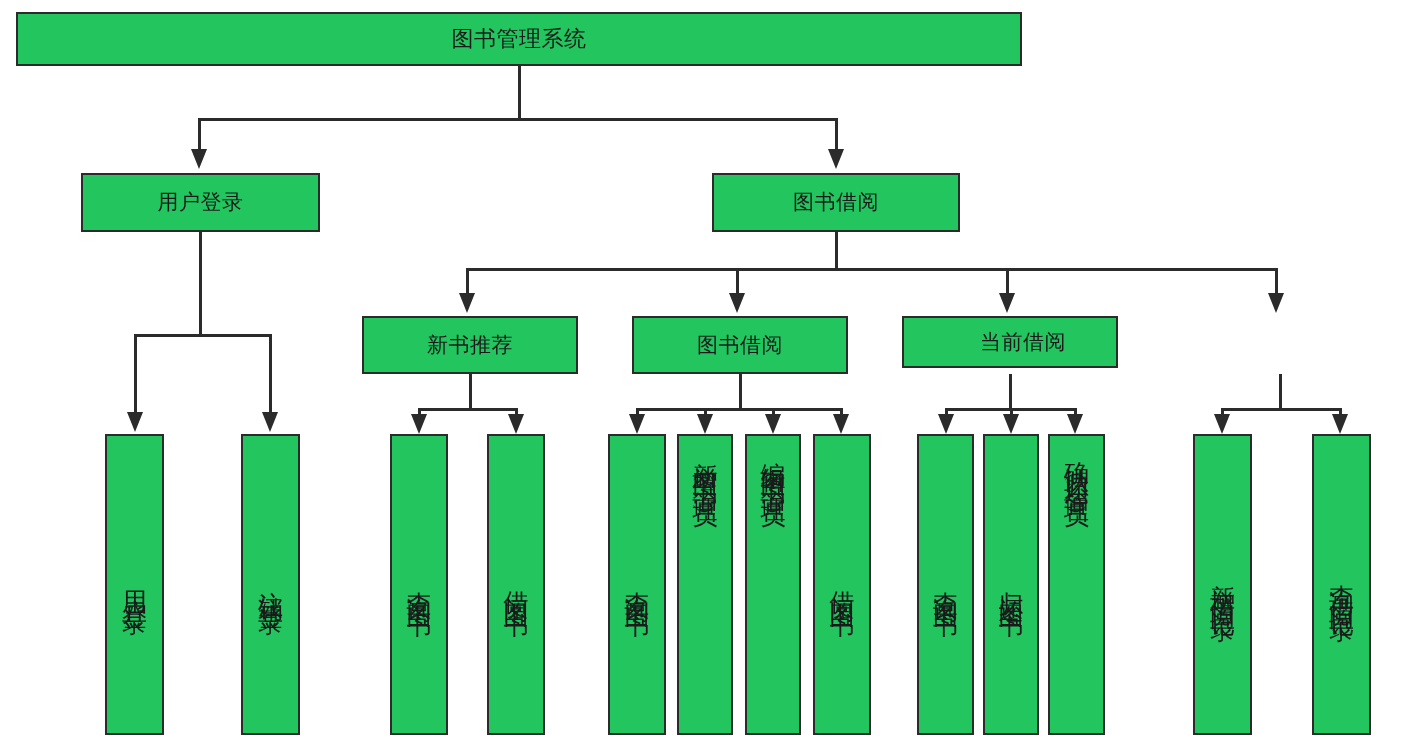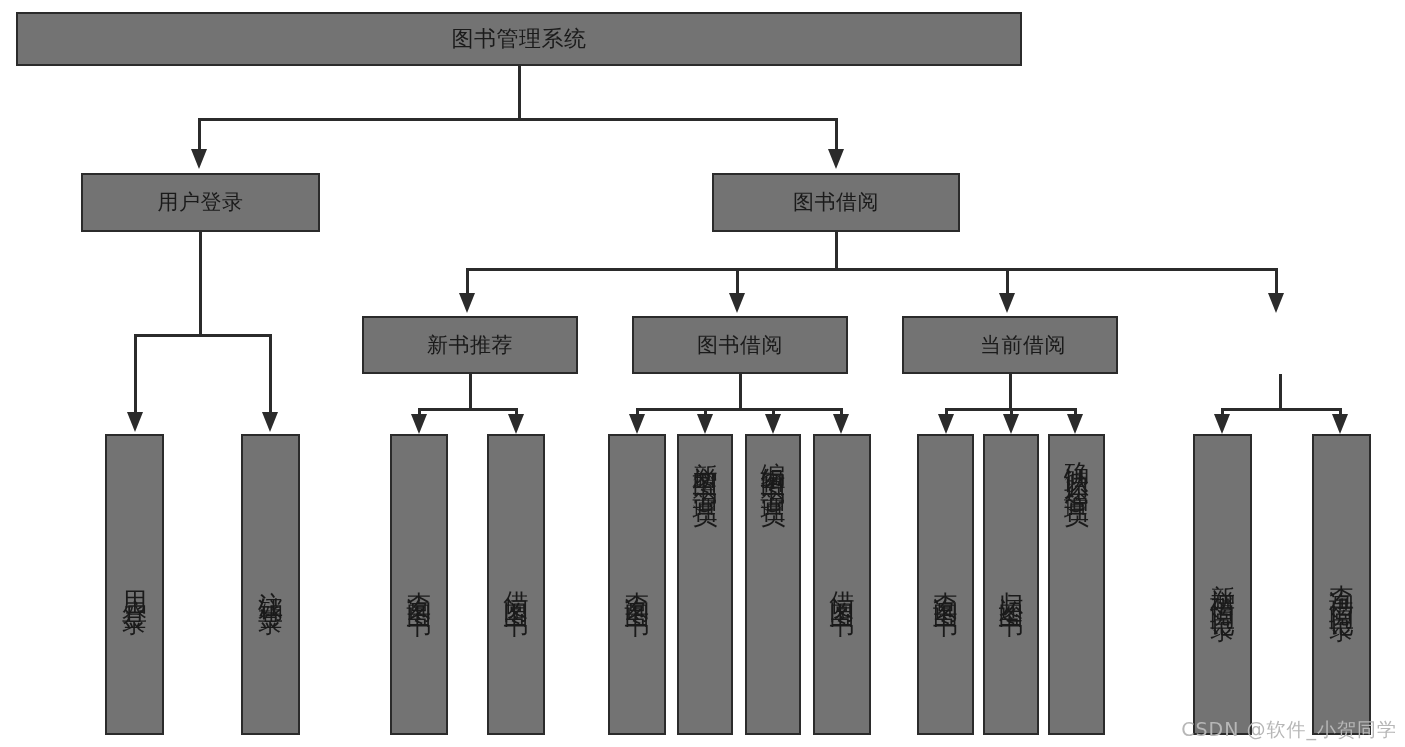--- a/index.html
+++ b/index.html
@@ -13,21 +13,21 @@
     position:relative;
     width:1405px;
     height:747px;
     background:#ffffff;
     overflow:hidden;
   }
   
   .node{
     position:absolute;
     box-sizing:border-box;
-    background:#737373;
+    background:#22c55e;
     border:2px solid #2b2b2b;
     display:flex;
     align-items:center;
     justify-content:center;
     text-align:center;
     font-family:Liberation Serif, serif;
   }
   .node .label{
     display:block;
     line-height:1.18;
@@ -131,21 +131,21 @@
   <div class="arrow" style="left:999px;top:293px;"></div>
   <div class="seg v" style="left:1275px;top:268px;height:27px;"></div>
   <div class="arrow" style="left:1268px;top:293px;"></div>
 
   <div class="node h" style="left:632px;top:316px;width:216px;height:58px;">
     <span class="label">图书借阅</span>
   </div>
   <div class="node h" style="left:362px;top:316px;width:216px;height:58px;">
     <span class="label">新书推荐</span>
   </div>
-  <div class="node h" style="left:902px;top:316px;width:216px;height:58px;padding-left:26px;">
+  <div class="node h" style="left:902px;top:316px;width:216px;height:52px;padding-left:26px;">
     <span class="label">当前借阅</span>
   </div>
 
   <div class="seg v" style="left:469px;top:374px;height:34px;"></div>
   <div class="seg h" style="left:418px;top:408px;width:100px;"></div>
   <div class="seg v" style="left:418px;top:408px;height:8px;"></div>
   <div class="arrow" style="left:411px;top:414px;"></div>
   <div class="seg v" style="left:515px;top:408px;height:8px;"></div>
   <div class="arrow" style="left:508px;top:414px;"></div>
 
@@ -213,15 +213,14 @@
     <span class="label">确认归还（管理员）</span>
   </div>
 
   <div class="node leaf" style="left:1193px;top:434px;width:59px;height:301px;">
     <span class="label">新增借阅记录</span>
   </div>
   <div class="node leaf" style="left:1312px;top:434px;width:59px;height:301px;">
     <span class="label">查询借阅记录</span>
   </div>
 
-  <div id="watermark">CSDN @软件_小贺同学</div>
 
 </div>
 
 </body></html>

